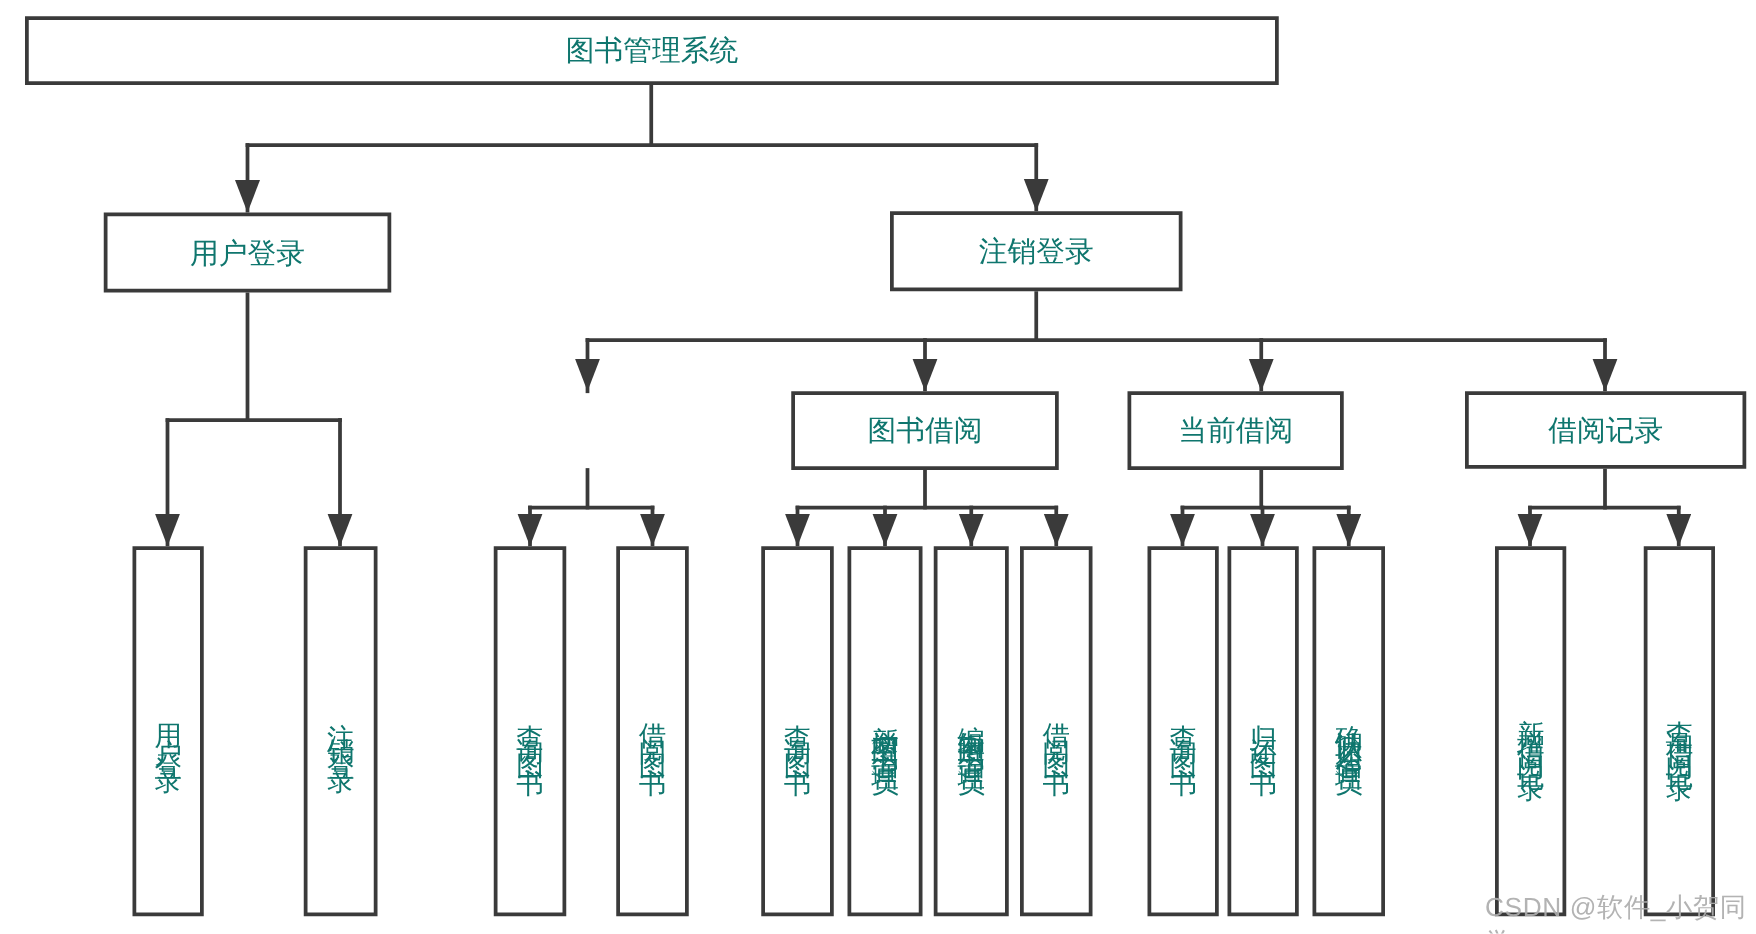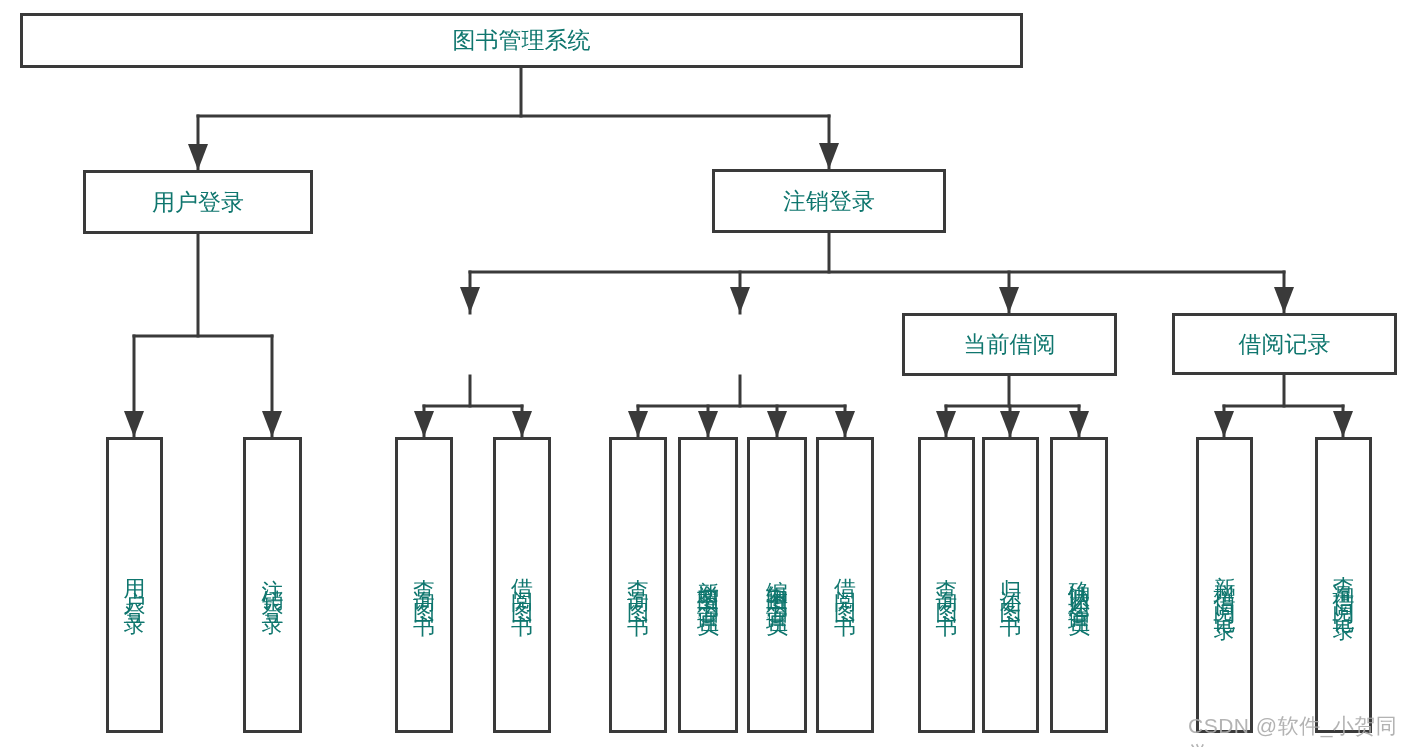--- a/index.html
+++ b/index.html
@@ -117,21 +117,22 @@
         <line x1="1343" y1="406" x2="1343" y2="437" marker-end="url(#arrow)"></line>
       </g>
     </g>
   </svg>
 
   <div class="box" style="left:20px; top:13px; width:1003px; height:55px;">图书管理系统</div>
 
   <div class="box" style="left:83px; top:170px; width:230px; height:64px;">用户登录</div>
   <div class="box" style="left:712px; top:169px; width:234px; height:64px;">注销登录</div>
 
-  <div class="box" style="left:902px; top:313px; width:215px; height:63px;">当前借阅</div>
+  <div class="box" style="left:633px; top:313px; width:214px; height:63px;">图书借阅</div>
+  <div class="box" style="left:902px; top:313px; width:173px; height:63px;">当前借阅</div>
   <div class="box" style="left:1172px; top:313px; width:225px; height:62px;">借阅记录</div>
 
   <div class="box v ls4" style="left:106px; top:437px; width:57px; height:296px;">用户登录</div>
   <div class="box v ls4" style="left:243px; top:437px; width:59px; height:296px;">注销登录</div>
 
   <div class="box v ls4" style="left:395px; top:437px; width:58px; height:296px;">查询图书</div>
   <div class="box v ls4" style="left:493px; top:437px; width:58px; height:296px;">借阅图书</div>
 
   <div class="box v ls4" style="left:609px; top:437px; width:58px; height:296px;">查询图书</div>
   <div class="box v ls9" style="left:678px; top:437px; width:60px; height:296px;">新增图书（管理员）</div>

